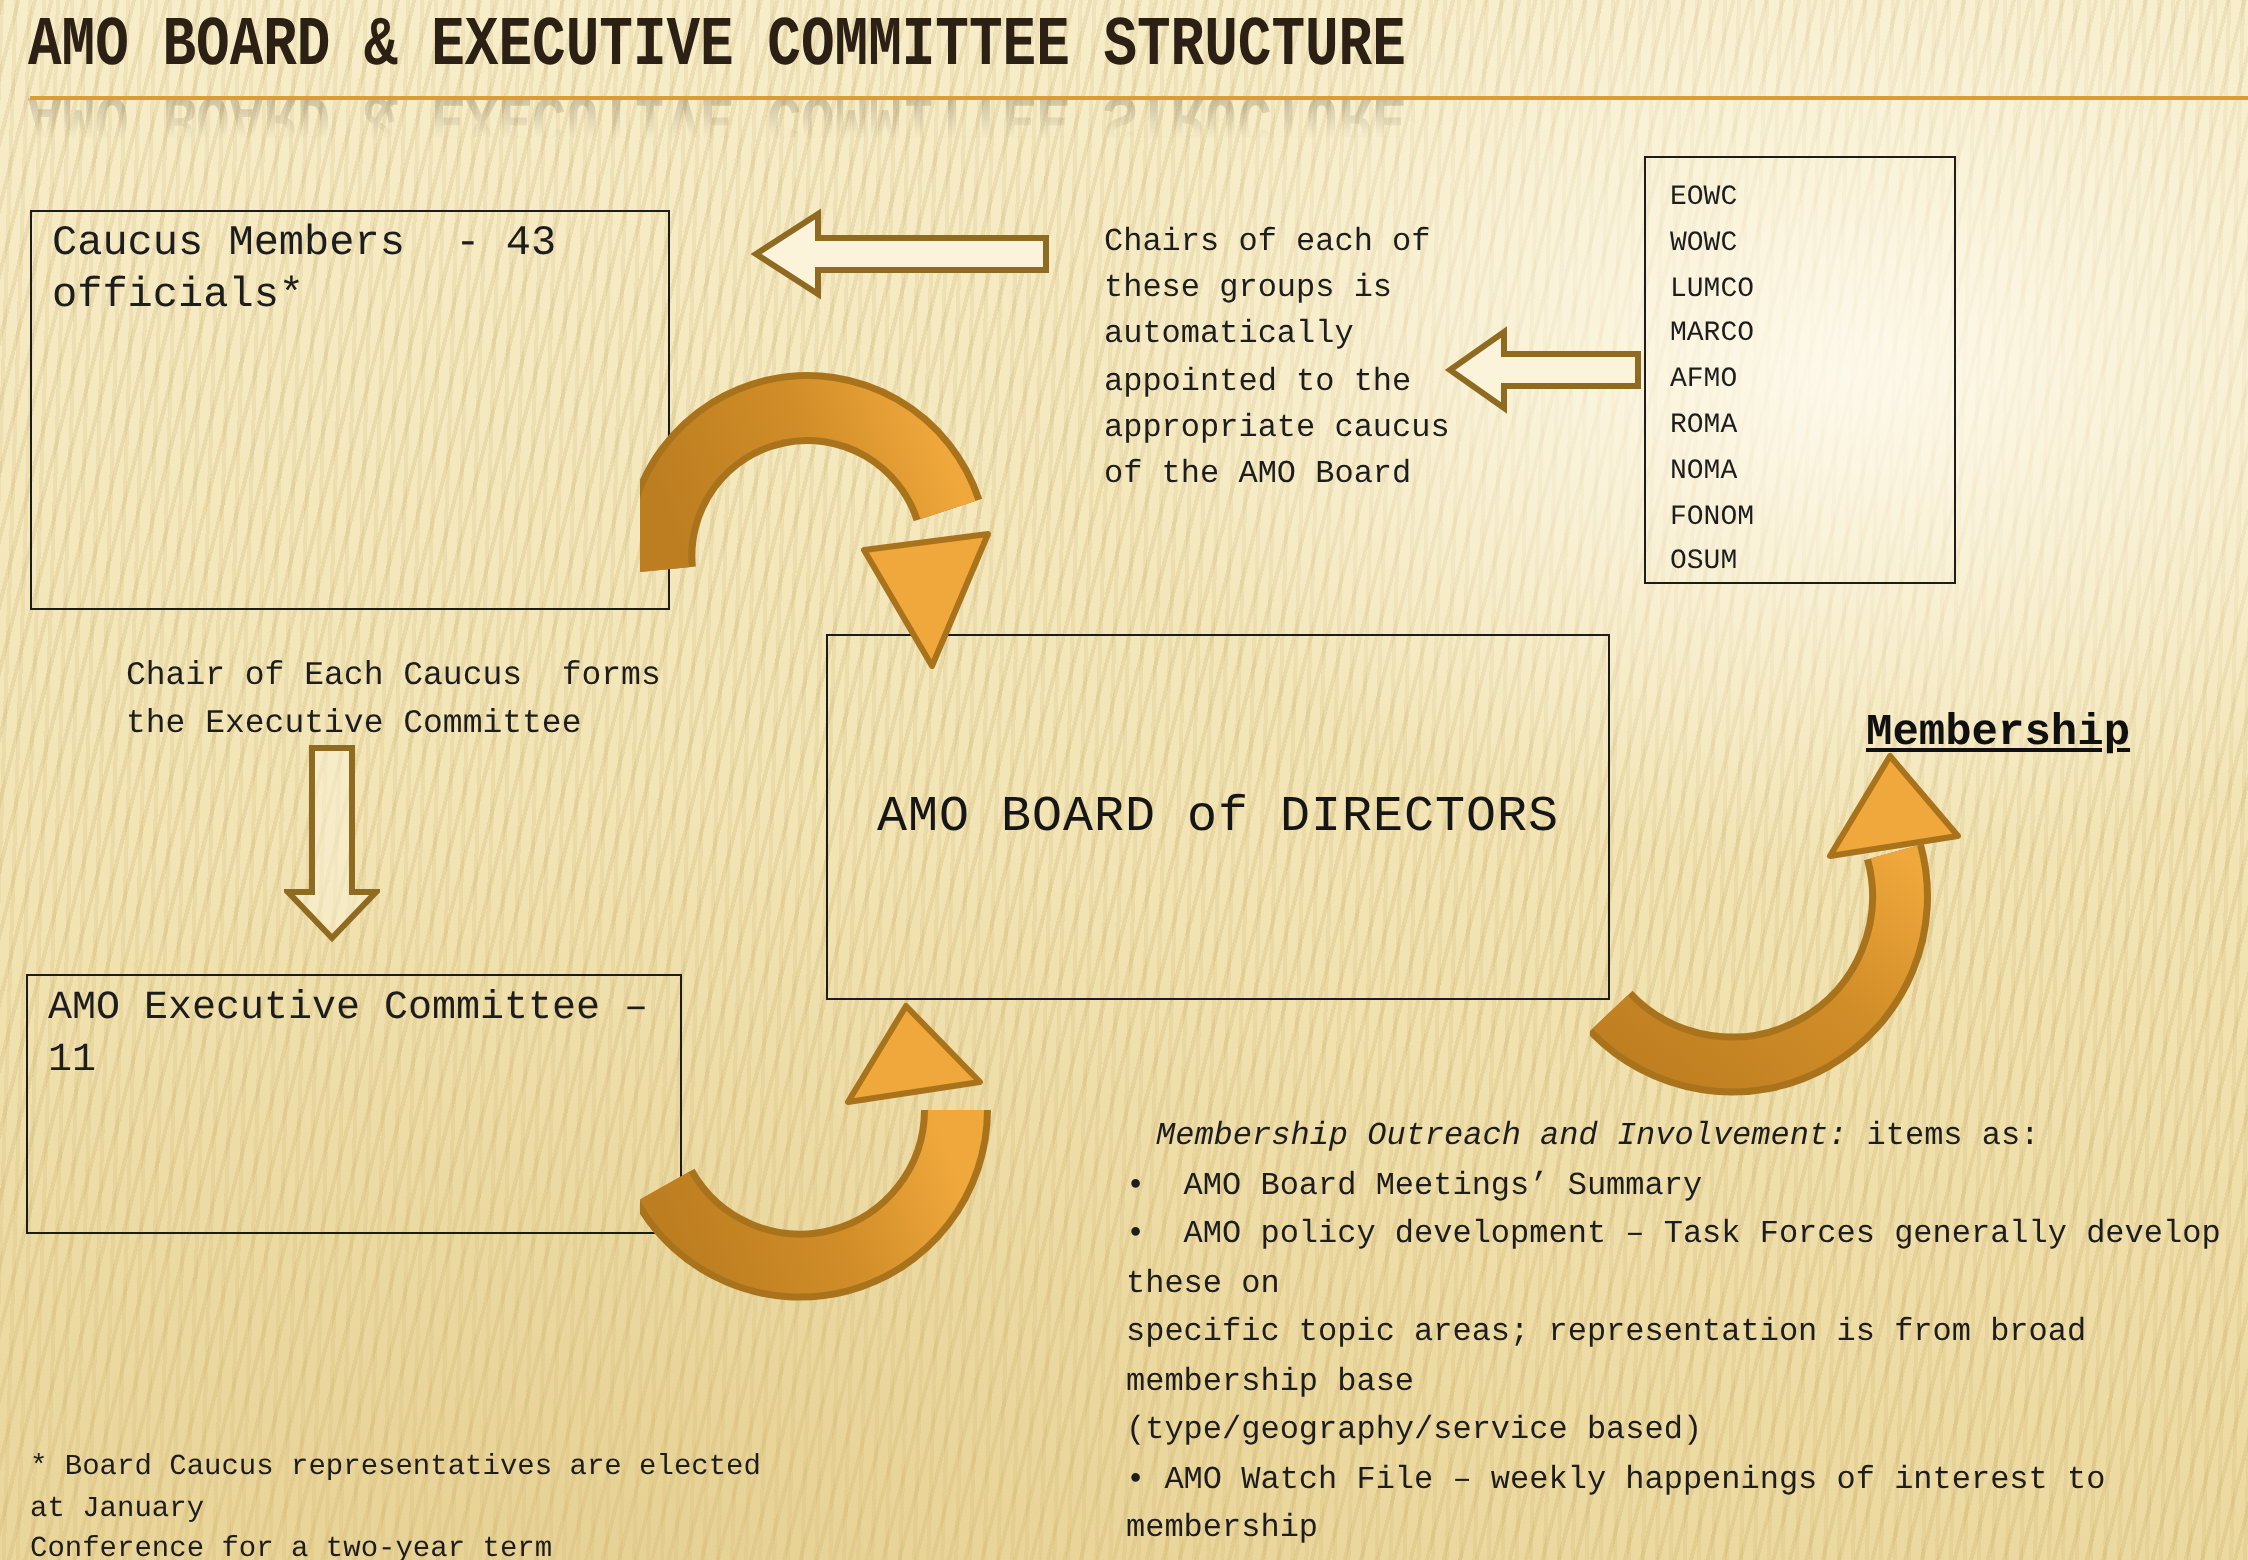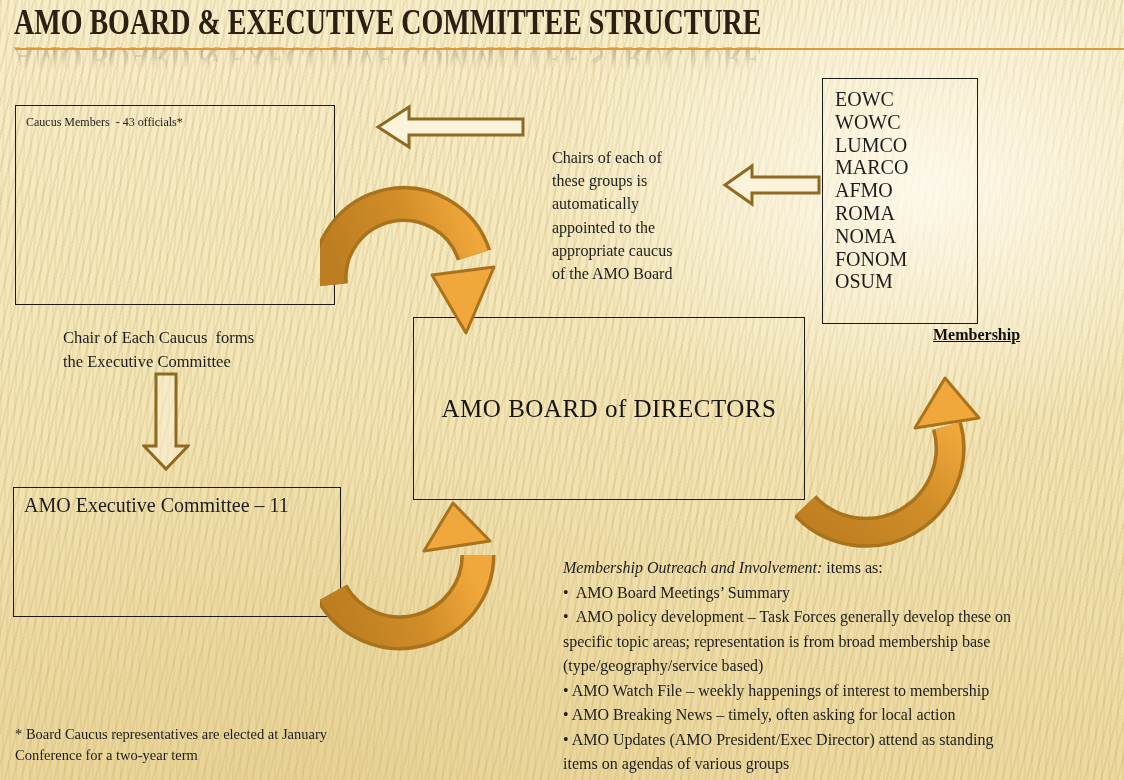--- a/index.html
+++ b/index.html
@@ -1,18 +1,18 @@
 <!DOCTYPE html>
 <html><head>
 <meta charset="utf-8">
 <style>
   html,body{margin:0;padding:0;background:#d8d8d8;}
   .slide{
     position:relative;width:1124px;height:780px;overflow:hidden;
-    font-family:Liberation Serif, serif;color:#1d1d1d;
+    font-family:Liberation Mono, monospace;color:#1d1d1d;
     background-color:#f2e4b6;
     background-image:
       radial-gradient(ellipse 520px 340px at 82% 24%, rgba(255,252,242,.85), rgba(255,252,242,0) 72%),
       radial-gradient(ellipse 700px 520px at 28% 98%, rgba(219,192,122,.30), rgba(219,192,122,0) 70%),
       repeating-linear-gradient(104deg, rgba(172,136,58,.14) 0 2px, rgba(172,136,58,0) 2px 8px),
       repeating-linear-gradient(92deg, rgba(172,136,58,.10) 0 2px, rgba(172,136,58,0) 2px 7px),
       linear-gradient(180deg,#f7edc9 0%,#f2e4b4 55%,#ecd9a0 100%);
   }
   .abs{position:absolute;}
   .pre{white-space:pre-wrap;}
@@ -23,30 +23,30 @@
   }
   .page-title-reflect{
     left:14px;top:40px;font-size:35px;font-weight:bold;color:#2b2013;
     transform:scaleX(.80) scaleY(-1);transform-origin:left center;
     white-space:nowrap;line-height:36px;opacity:.20;
     -webkit-mask-image:linear-gradient(180deg, rgba(0,0,0,0) 0%, rgba(0,0,0,0) 18%, #000 75%);
             mask-image:linear-gradient(180deg, rgba(0,0,0,0) 0%, rgba(0,0,0,0) 18%, #000 75%);
   }
   .title-rule{left:15px;top:48px;width:1109px;height:2px;background:#dc9c33;z-index:3;}
   .box{border:1.6px solid #1c1c1c;box-sizing:border-box;background:transparent;}
-  .caucus-box{left:15px;top:105px;width:320px;height:200px;padding:4px 10px;font-size:12px;line-height:25.5px;}
-  .groups-box{left:822px;top:78px;width:156px;height:246px;padding:9px 0 0 12px;font-size:20px;line-height:22.8px;}
+  .caucus-box{left:15px;top:105px;width:320px;height:200px;padding:4px 10px;font-size:21px;line-height:25.5px;}
+  .groups-box{left:822px;top:78px;width:156px;height:214px;padding:9px 0 0 12px;font-size:14px;line-height:22.8px;}
   .board-box{left:413px;top:317px;width:392px;height:183px;display:flex;align-items:center;justify-content:center;}
   .board-label{font-size:25px;letter-spacing:.5px;color:#161616;}
   .exec-box{left:13px;top:487px;width:328px;height:130px;padding:4px 10px;font-size:20px;line-height:26px;}
-  .chairs-note{left:552px;top:110px;width:200px;font-size:16px;line-height:23.2px;margin-top:36px;}
+  .chairs-note{left:552px;top:110px;width:200px;font-size:16px;line-height:23.2px;}
   .chair-forms-note{left:63px;top:326px;width:270px;font-size:16.5px;line-height:24px;}
-  .membership-heading{left:933px;top:326px;font-size:16px;font-weight:bold;text-decoration:underline;color:#101010;}
+  .membership-heading{left:933px;top:354px;font-size:22px;font-weight:bold;text-decoration:underline;color:#101010;}
   .outreach{left:563px;top:556px;width:565px;font-size:16px;line-height:24.5px;}
-  .outreach .ital{font-style:italic;}
+  .outreach .ital{font-style:italic;margin-left:15px;}
   .footnote{left:15px;top:724px;width:390px;font-size:14.5px;line-height:20.5px;}
   svg{display:block;}
 </style>
 </head>
 <body>
 
 <div class="slide">
 
   <div class="abs page-title">AMO BOARD &amp; EXECUTIVE COMMITTEE STRUCTURE</div>
   <div class="abs page-title-reflect" aria-hidden="true">AMO BOARD &amp; EXECUTIVE COMMITTEE STRUCTURE</div>

